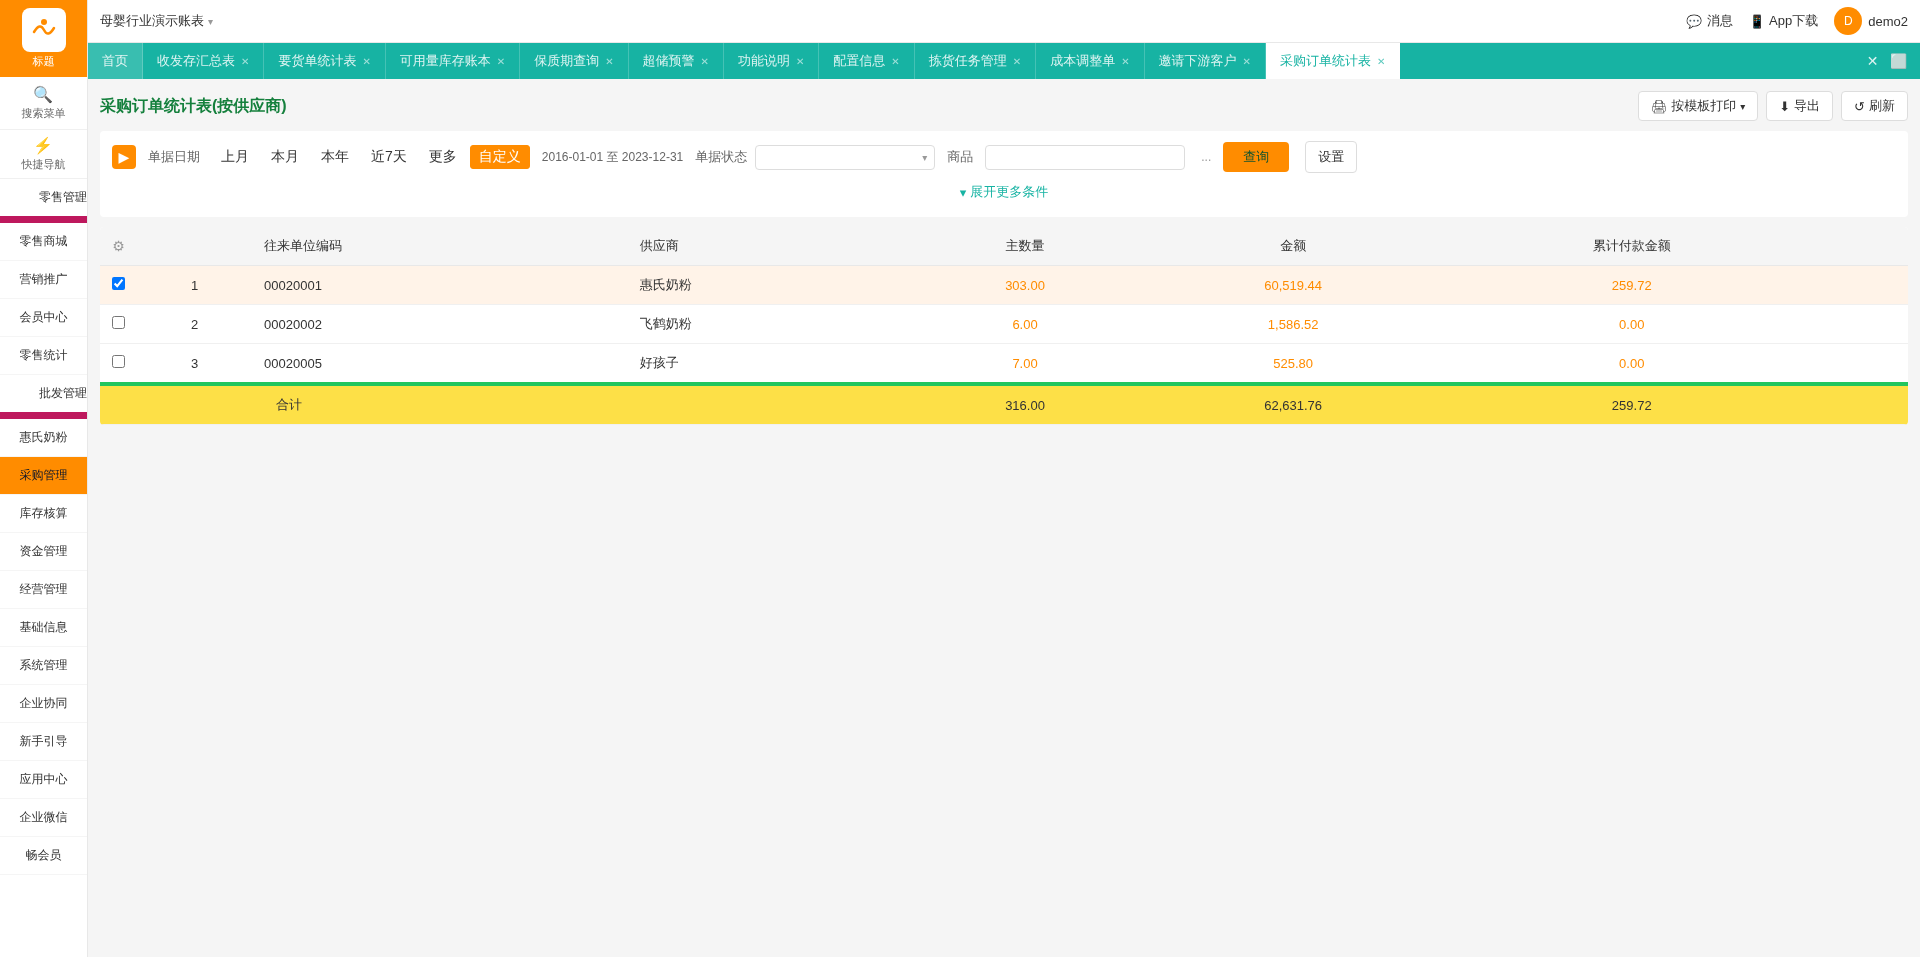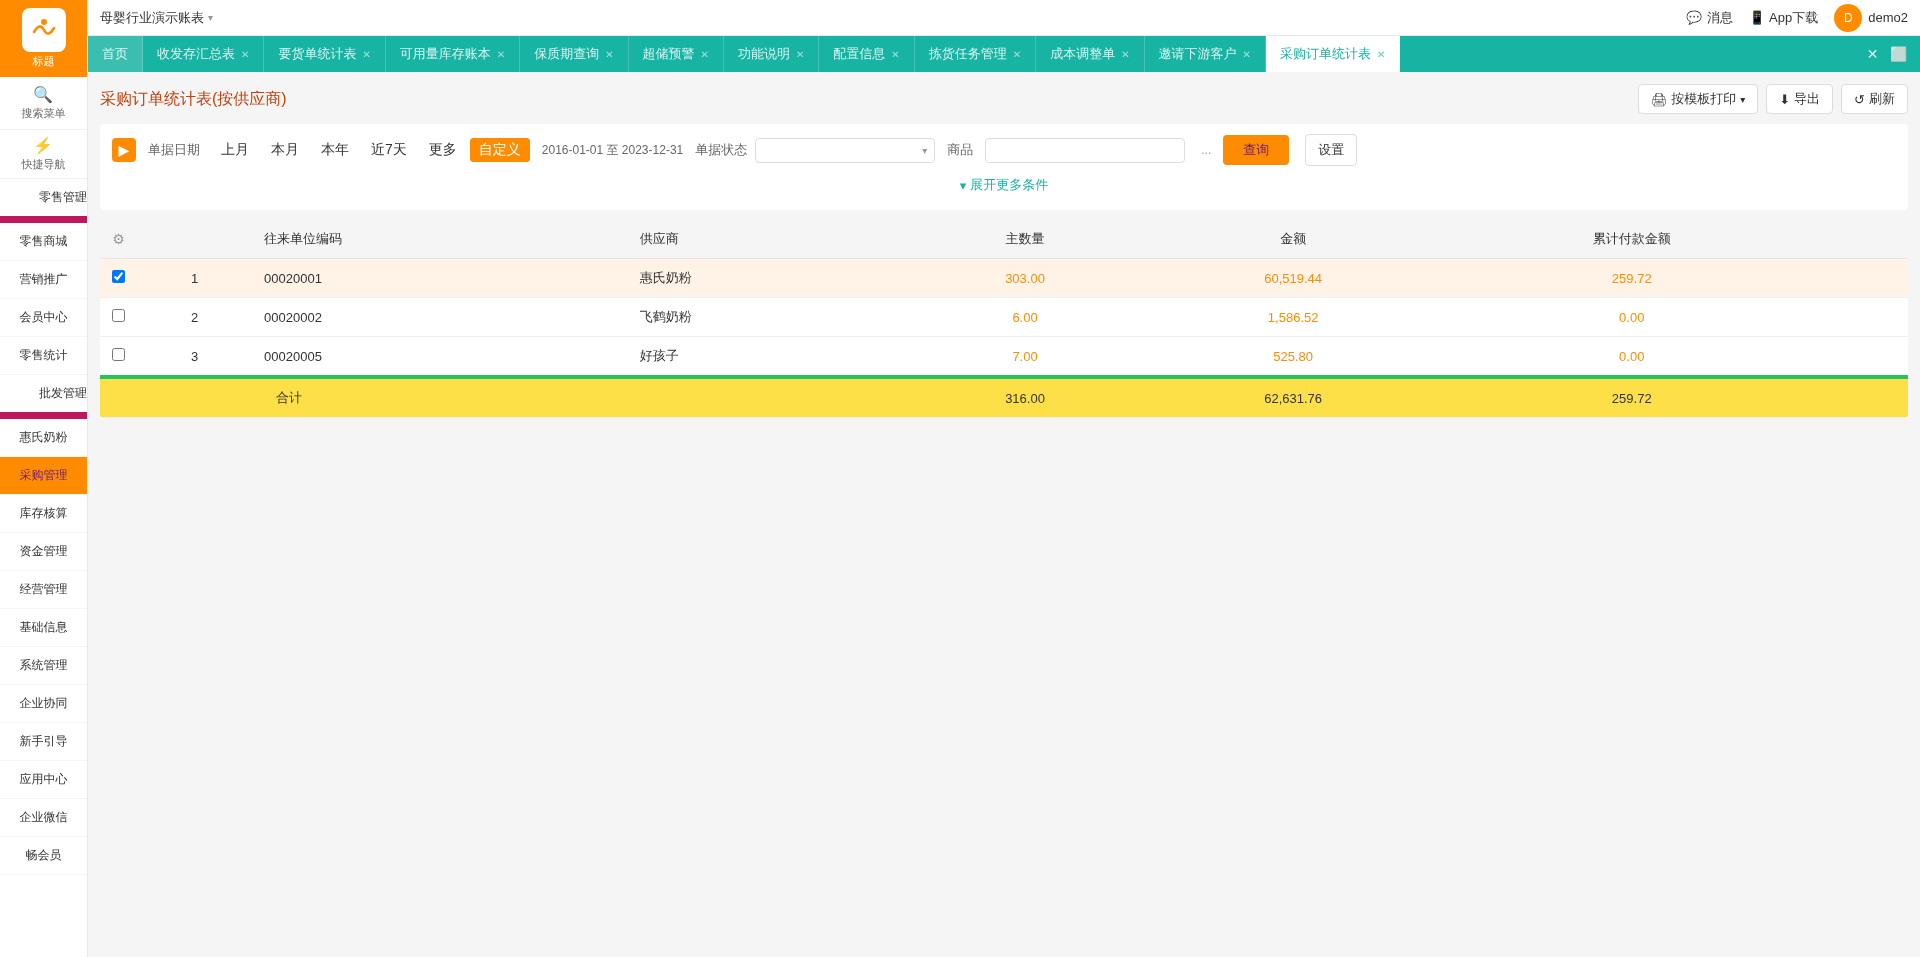--- a/index.html
+++ b/index.html
@@ -12,30 +12,30 @@
     .sidebar-logo-icon svg { width: 36px; height: 36px; }
     .sidebar-logo-text { color: #fff; font-size: 11px; margin-top: 2px; }
     .sidebar-search { width: 100%; padding: 8px 0; display: flex; flex-direction: column; align-items: center; cursor: pointer; border-bottom: 1px solid #f0f0f0; }
     .sidebar-search-icon { font-size: 16px; color: #666; }
     .sidebar-search-label { font-size: 11px; color: #666; margin-top: 2px; }
     .sidebar-nav { width: 100%; padding: 6px 0; display: flex; flex-direction: column; align-items: center; cursor: pointer; border-bottom: 1px solid #f0f0f0; }
     .sidebar-nav-icon { font-size: 16px; color: #666; }
     .sidebar-nav-label { font-size: 11px; color: #666; margin-top: 2px; }
     .sidebar-item { width: 100%; padding: 10px 0; display: flex; flex-direction: column; align-items: center; cursor: pointer; border-bottom: 1px solid #f5f5f5; }
     .sidebar-item.active { background: #ff8c00; }
-    .sidebar-item.active .sidebar-item-label { color: #701a75; }
+    .sidebar-item.active .sidebar-item-label { color: #0f172a; }
     .sidebar-item-label { font-size: 12px; color: #333; }
     .sidebar-item-with-arrow { width: 100%; padding: 10px 0; display: flex; flex-direction: column; align-items: flex-end; cursor: pointer; border-bottom: 7px solid #be185d; position: relative; }
     .sidebar-item-with-arrow .arrow { position: absolute; right: 6px; top: 50%; transform: translateY(-50%); font-size: 10px; color: #999; }
 
     
     .main-content { flex: 1; display: flex; flex-direction: column; height: 100%; overflow: hidden; }
 
     
-    .topbar { height: 36px; background: #fff; border-bottom: 1px solid #e8e8e8; display: flex; align-items: center; padding: 16px 12px; justify-content: space-between; }
+    .topbar { height: 43px; background: #fff; border-bottom: 1px solid #e8e8e8; display: flex; align-items: center; padding: 16px 12px; justify-content: space-between; }
     .topbar-left { display: flex; align-items: center; gap: 8px; }
     .topbar-dropdown { display: flex; align-items: center; gap: 4px; font-size: 13px; color: #333; cursor: pointer; }
     .topbar-dropdown-arrow { font-size: 10px; color: #999; }
     .topbar-right { display: flex; align-items: center; gap: 16px; }
     .topbar-msg { display: flex; align-items: center; gap: 4px; font-size: 13px; color: #333; cursor: pointer; }
     .topbar-app { display: flex; align-items: center; gap: 4px; font-size: 13px; color: #333; cursor: pointer; }
     .topbar-user { display: flex; align-items: center; gap: 6px; cursor: pointer; }
     .topbar-avatar { width: 28px; height: 28px; border-radius: 50%; background: #ff8c00; display: flex; align-items: center; justify-content: center; color: #fff; font-size: 12px; overflow: hidden; }
     .topbar-username { font-size: 13px; color: #333; }
 
@@ -47,21 +47,21 @@
     .tab-item.home { background: rgba(255,255,255,0.15); }
     .tab-close { font-size: 10px; color: inherit; opacity: 0.7; cursor: pointer; }
     .tab-end-btns { margin-left: auto; display: flex; align-items: center; padding-right: 8px; gap: 4px; flex-shrink: 0; }
     .tab-end-btn { color: rgba(255,255,255,0.85); cursor: pointer; padding: 4px; font-size: 14px; }
 
     
     .page-area { flex: 1; overflow-y: auto; background: #f5f5f5; padding: 12px; }
 
     
     .page-header { display: flex; align-items: center; justify-content: space-between; margin-bottom: 10px; }
-    .page-title { font-size: 16px; font-weight: normal; color: #c2410c; }
+    .page-title { font-size: 16px; font-weight: bold; color: #15803d; }
     .page-actions { display: flex; align-items: center; gap: 8px; }
     .btn-print { display: flex; align-items: center; gap: 4px; padding: 5px 12px; background: #fff; border: 1px solid #ddd; border-radius: 4px; color: #333; cursor: pointer; font-size: 13px; }
     .btn-print-arrow { font-size: 10px; }
     .btn-export { display: flex; align-items: center; gap: 4px; padding: 5px 12px; background: #fff; border: 1px solid #ddd; border-radius: 4px; color: #333; cursor: pointer; font-size: 13px; }
     .btn-refresh { display: flex; align-items: center; gap: 4px; padding: 5px 12px; background: #fff; border: 1px solid #ddd; border-radius: 4px; color: #333; cursor: pointer; font-size: 13px; }
 
     
     .filter-area { background: #fff; border-radius: 4px; padding: 10px 12px; margin-bottom: 10px; }
     .filter-row { display: flex; align-items: center; gap: 12px; flex-wrap: wrap; }
     .filter-toggle { width: 24px; height: 24px; background: #ff8c00; border-radius: 4px; display: flex; align-items: center; justify-content: center; color: #fff; cursor: pointer; font-size: 14px; flex-shrink: 0; }
@@ -71,21 +71,21 @@
     .date-btn.custom { background: #ff8c00; color: #fff; border-color: #ff8c00; border-radius: 3px; }
     .filter-date-range { font-size: 12px; color: #666; }
     .filter-select-wrap { display: flex; align-items: center; gap: 8px; }
     .filter-select-label { font-size: 13px; color: #666; white-space: nowrap; }
     .filter-select { border: 1px solid #ddd; border-radius: 4px; padding: 4px 24px 4px 8px; font-size: 13px; color: #333; background: #fff; cursor: pointer; appearance: none; min-width: 180px; }
     .filter-select-wrapper { position: relative; display: inline-block; }
     .filter-select-wrapper::after { content: '▾'; position: absolute; right: 8px; top: 50%; transform: translateY(-50%); font-size: 10px; color: #999; pointer-events: none; }
     .filter-goods-label { font-size: 13px; color: #666; white-space: nowrap; }
     .filter-goods-input { border: 1px solid #ddd; border-radius: 4px; padding: 4px 8px; font-size: 13px; color: #333; min-width: 200px; }
     .filter-goods-more { font-size: 12px; color: #999; cursor: pointer; margin-left: 4px; }
-    .btn-search { background: #ff8c00; color: #701a75; border: none; border-radius: 4px; padding: 6px 20px; font-size: 13px; cursor: pointer; }
+    .btn-search { background: #ff8c00; color: #14532d; border: none; border-radius: 4px; padding: 6px 20px; font-size: 13px; cursor: pointer; }
     .btn-settings { background: #fff; color: #333; border: 1px solid #ddd; border-radius: 4px; padding: 6px 12px; font-size: 13px; cursor: pointer; margin-left: 4px; }
     .filter-expand { display: flex; align-items: center; justify-content: center; gap: 4px; padding: 6px; color: #17b3a3; font-size: 13px; cursor: pointer; margin-top: 4px; }
 
     
     .table-wrap { background: #fff; border-radius: 4px; overflow: hidden; }
     table { width: 100%; border-collapse: collapse; }
     thead tr { background: #f5f5f5; }
     th { padding: 10px 12px; font-size: 13px; color: #333; font-weight: 500; border-bottom: 1px solid #e8e8e8; text-align: left; }
     th.center, td.center { text-align: center; }
     td { padding: 10px 12px; font-size: 13px; color: #333; border-bottom: 1px solid #f0f0f0; }

